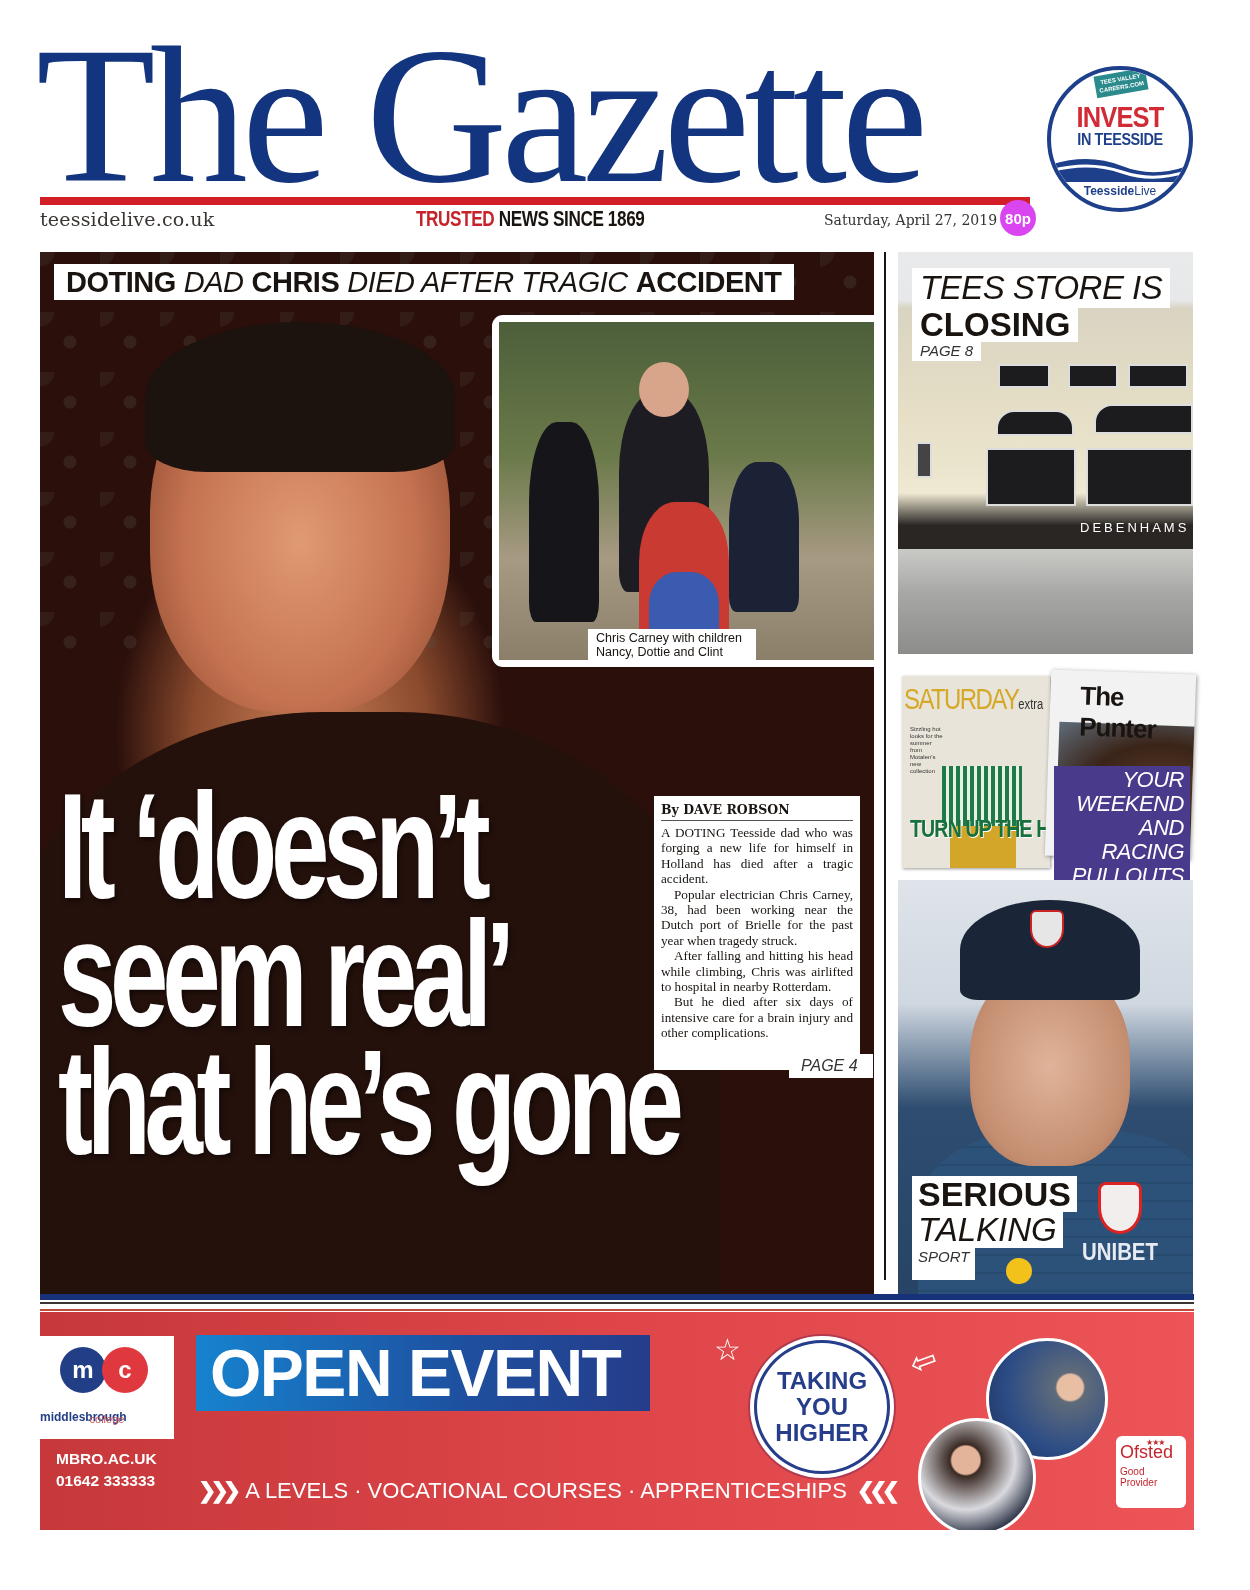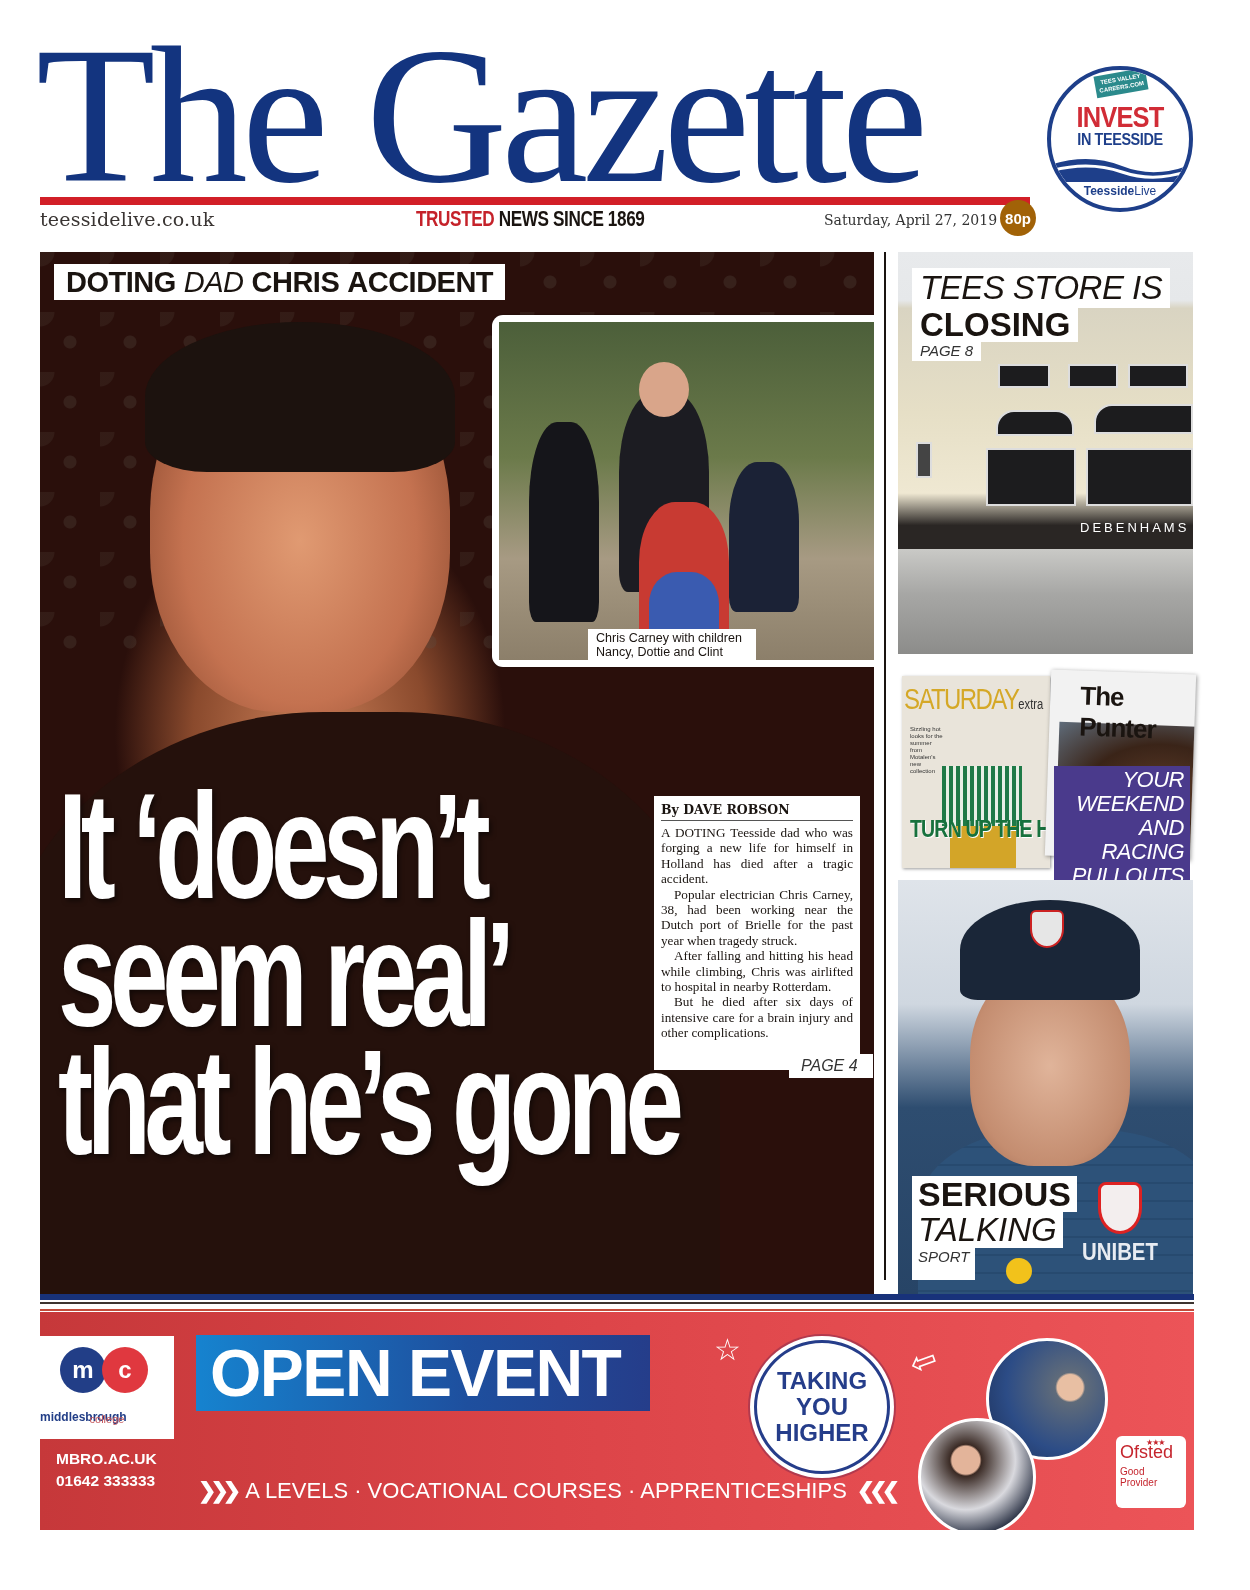--- a/index.html
+++ b/index.html
@@ -27,21 +27,21 @@
     transform-origin: left top; white-space: nowrap;
   }
   .tagline .accent { color: #c5222a; }
   .tagline .rest { color: #1a1410; }
   .pub-date {
     position: absolute; left: 784px; top: 4px; font-family: "DejaVu Serif", serif;
     font-size: 14px; color: #333;
   }
   .price-badge {
     position: absolute; left: 960px; top: -8px; width: 36px; height: 36px; border-radius: 50%;
-    background: #a16207; color: #fff; font-weight: bold; font-size: 15px;
+    background: #d946ef; color: #fff; font-weight: bold; font-size: 15px;
     display: flex; align-items: center; justify-content: center;
   }
 
   
   .invest-badge {
     position: absolute; left: 1047px; top: 66px; width: 146px; height: 146px; border-radius: 50%;
     border: 4px solid #1e3f8a; background: #fff; overflow: hidden;
   }
   .invest-tag {
     position: absolute; left: 44px; top: 2px; width: 52px; height: 22px; background: #2b8a8c;
@@ -272,20 +272,21 @@
 <div class="lead">
   <div class="lead-tile"></div>
   <div class="lead-body"></div>
   <div class="lead-person"></div>
   <div class="lead-hair"></div>
 
   <div class="lead-strap">
     <span class="b">DOTING</span>
     <span class="i">DAD</span>
     <span class="b">CHRIS</span>
+    <span class="i">DIED AFTER TRAGIC</span>
     <span class="b">ACCIDENT</span>
   </div>
 
   <div class="inset-photo">
     <div class="inset-img">
       <div class="fig" style="left:120px;top:70px;width:90px;height:200px;background:#1c1c22;"></div>
       <div class="fig" style="left:140px;top:40px;width:50px;height:55px;border-radius:50%;background:#d9a58a;"></div>
       <div class="fig" style="left:30px;top:100px;width:70px;height:200px;background:#15151a;"></div>
       <div class="fig" style="left:230px;top:140px;width:70px;height:150px;background:#1b2236;"></div>
       <div class="fig" style="left:140px;top:180px;width:90px;height:150px;background:#c83a32;"></div>

